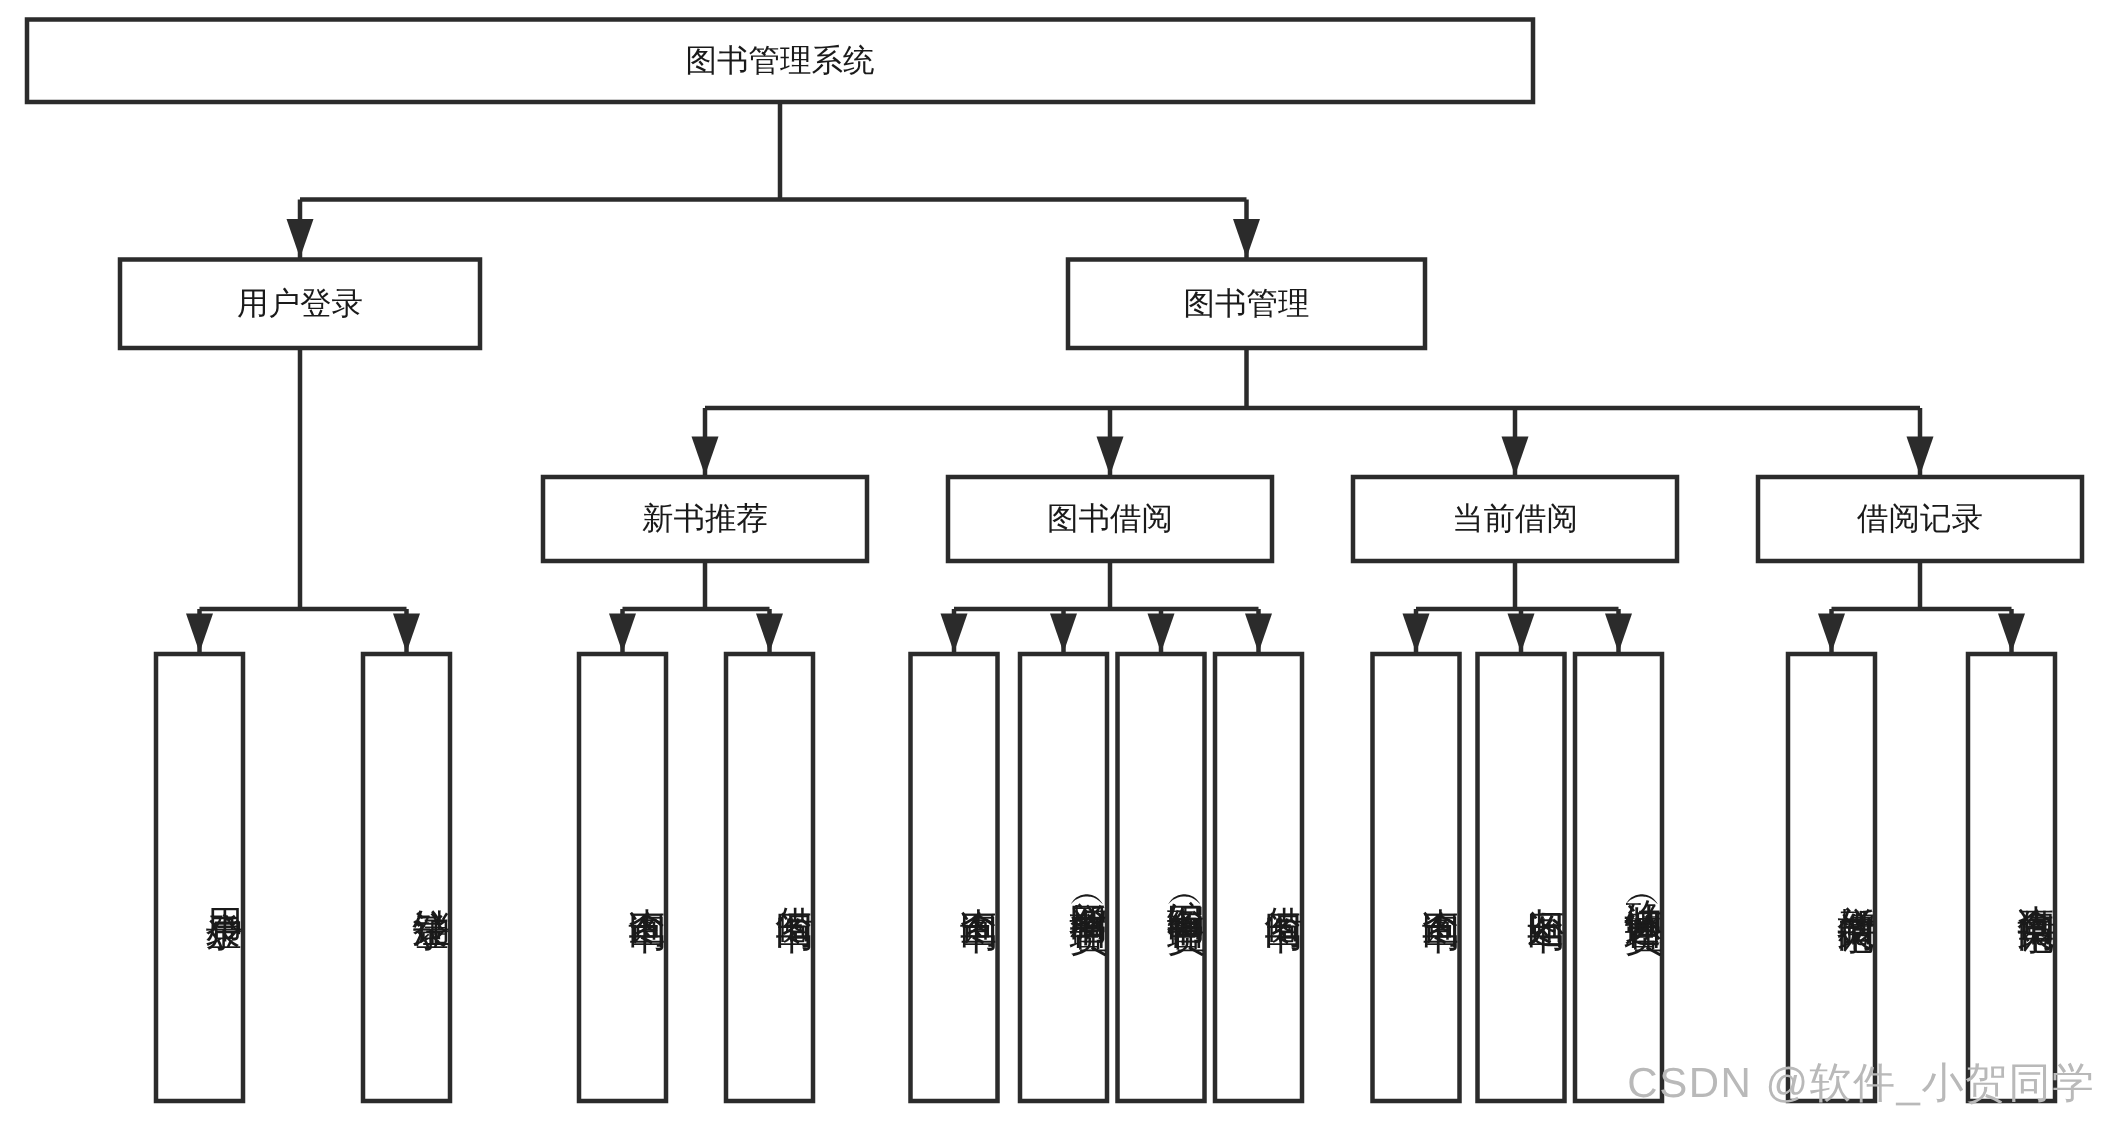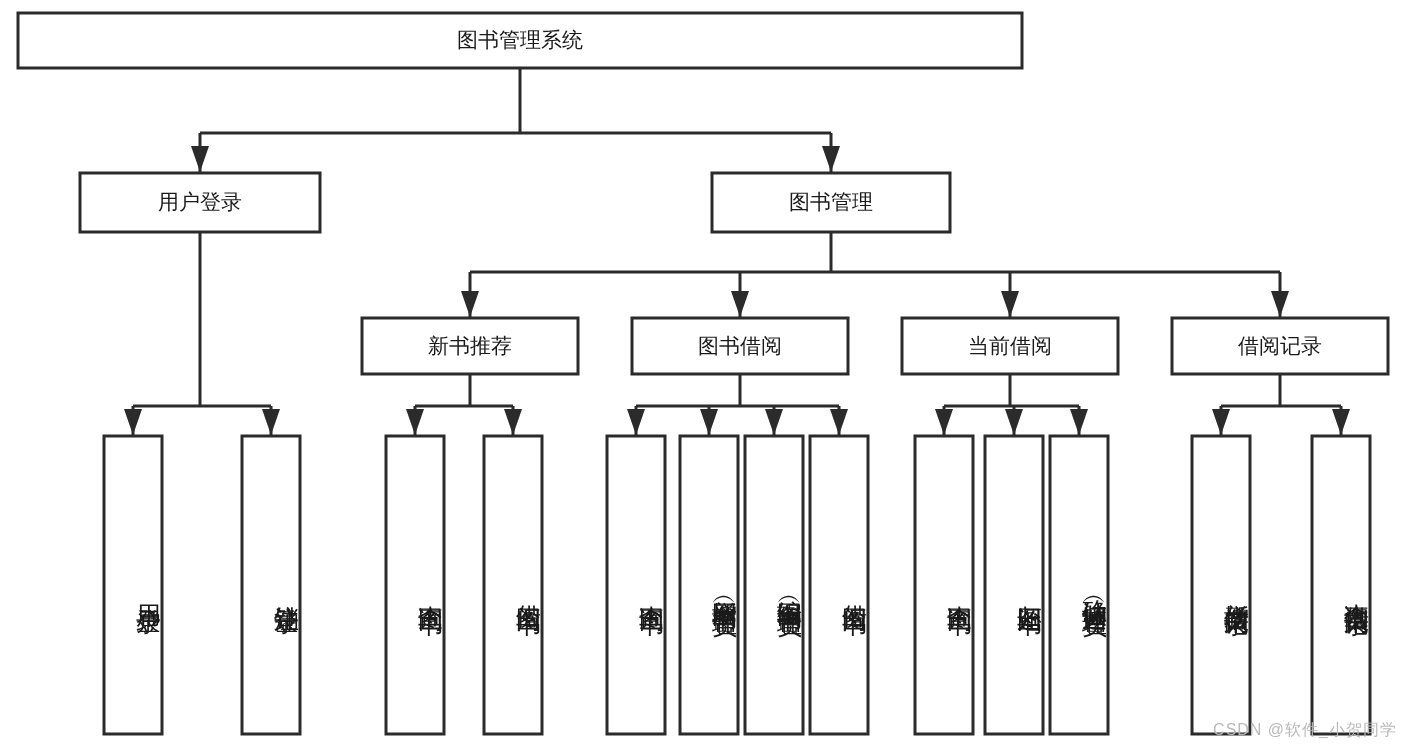--- a/index.html
+++ b/index.html
@@ -61,21 +61,21 @@
     justify-content: center;
     box-sizing: border-box;
     white-space: nowrap;
     pointer-events: none;
   }
   .watermark {
     position: absolute;
     right: 8px;
     bottom: 6px;
     font-family: "Liberation Sans", "DejaVu Sans", sans-serif;
-    font-size: 16px;
+    font-size: 28px;
     color: #b9b9b9;
     letter-spacing: 1px;
     white-space: nowrap;
   }
 </style>
 </head>
 <body>
 
 <div id="diagram-root">
   <svg id="diagram-svg" viewBox="0 0 1405 747" xmlns="http://www.w3.org/2000/svg">

